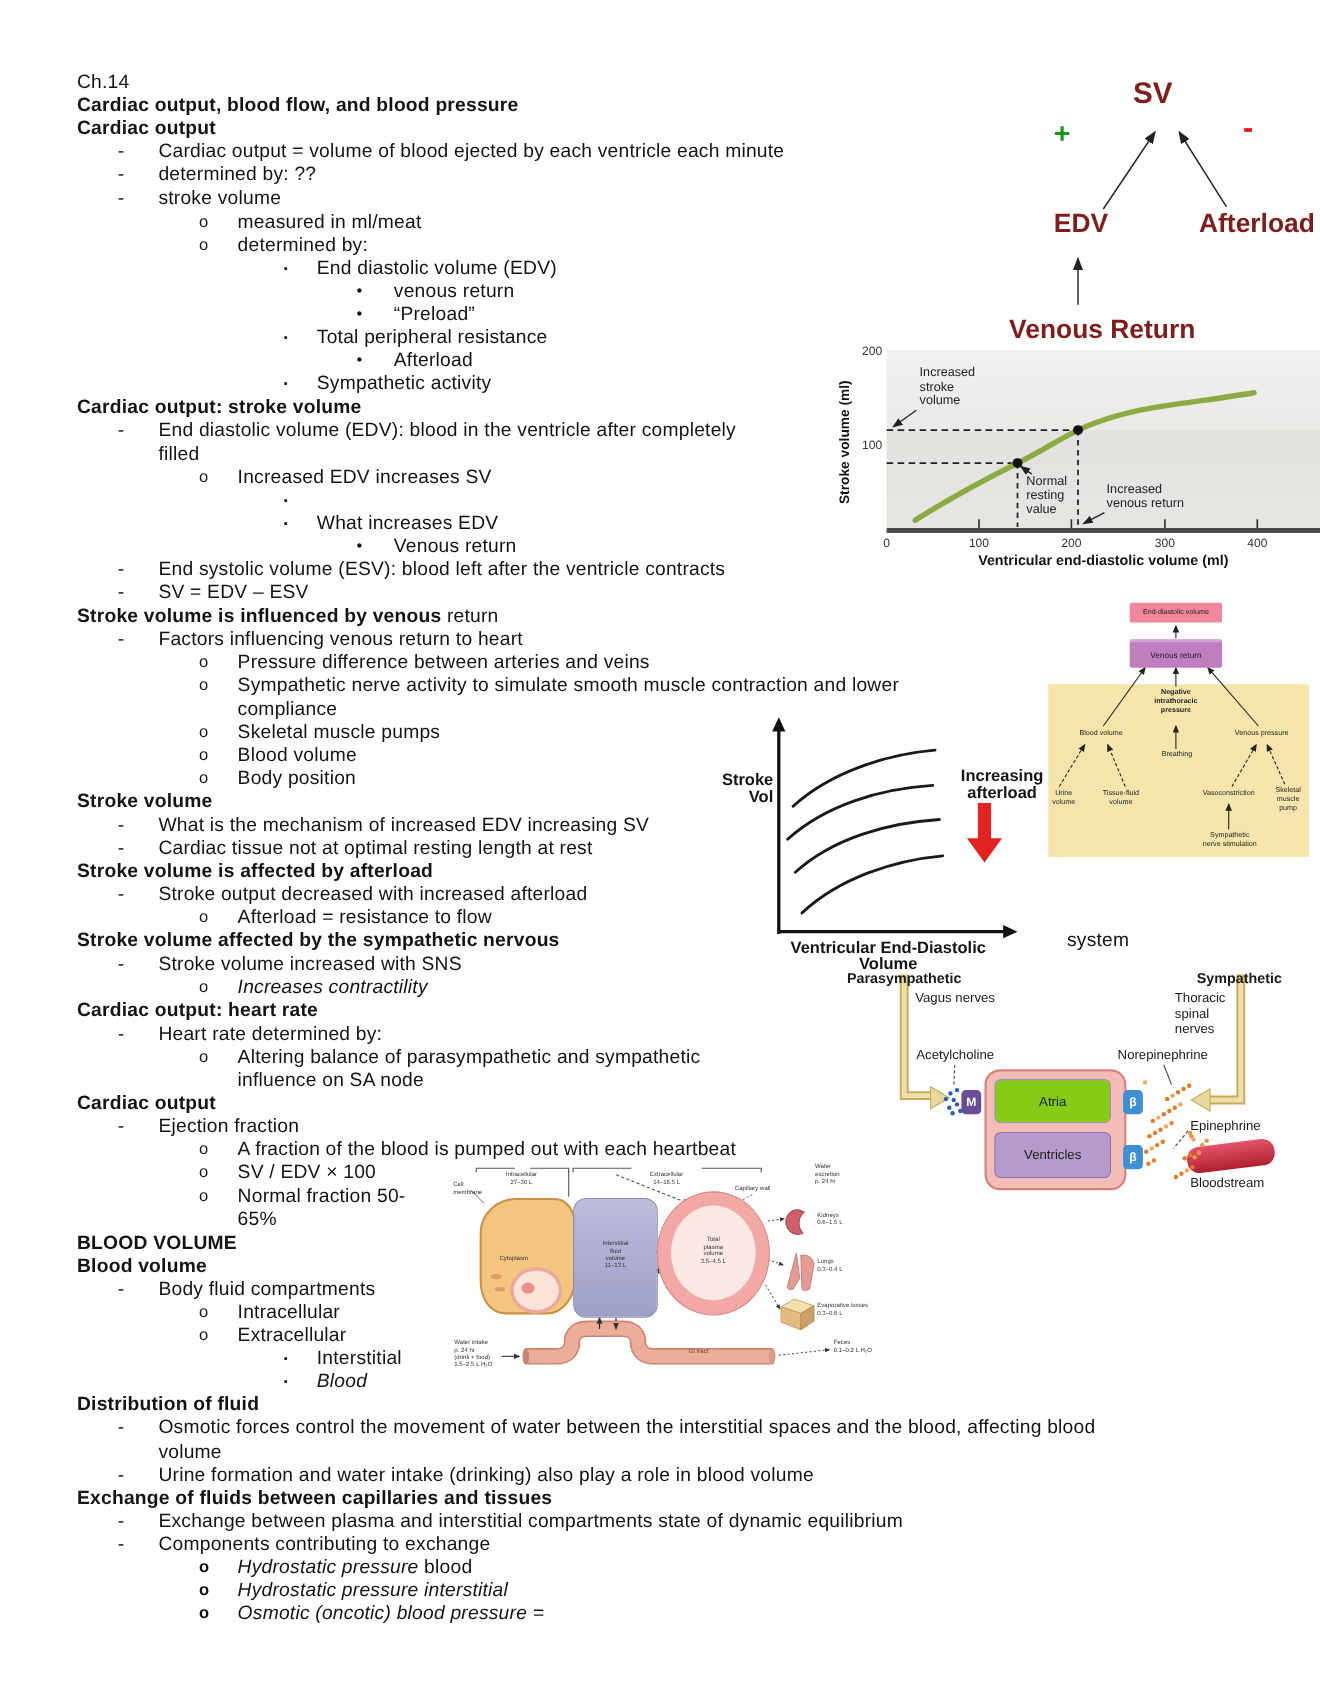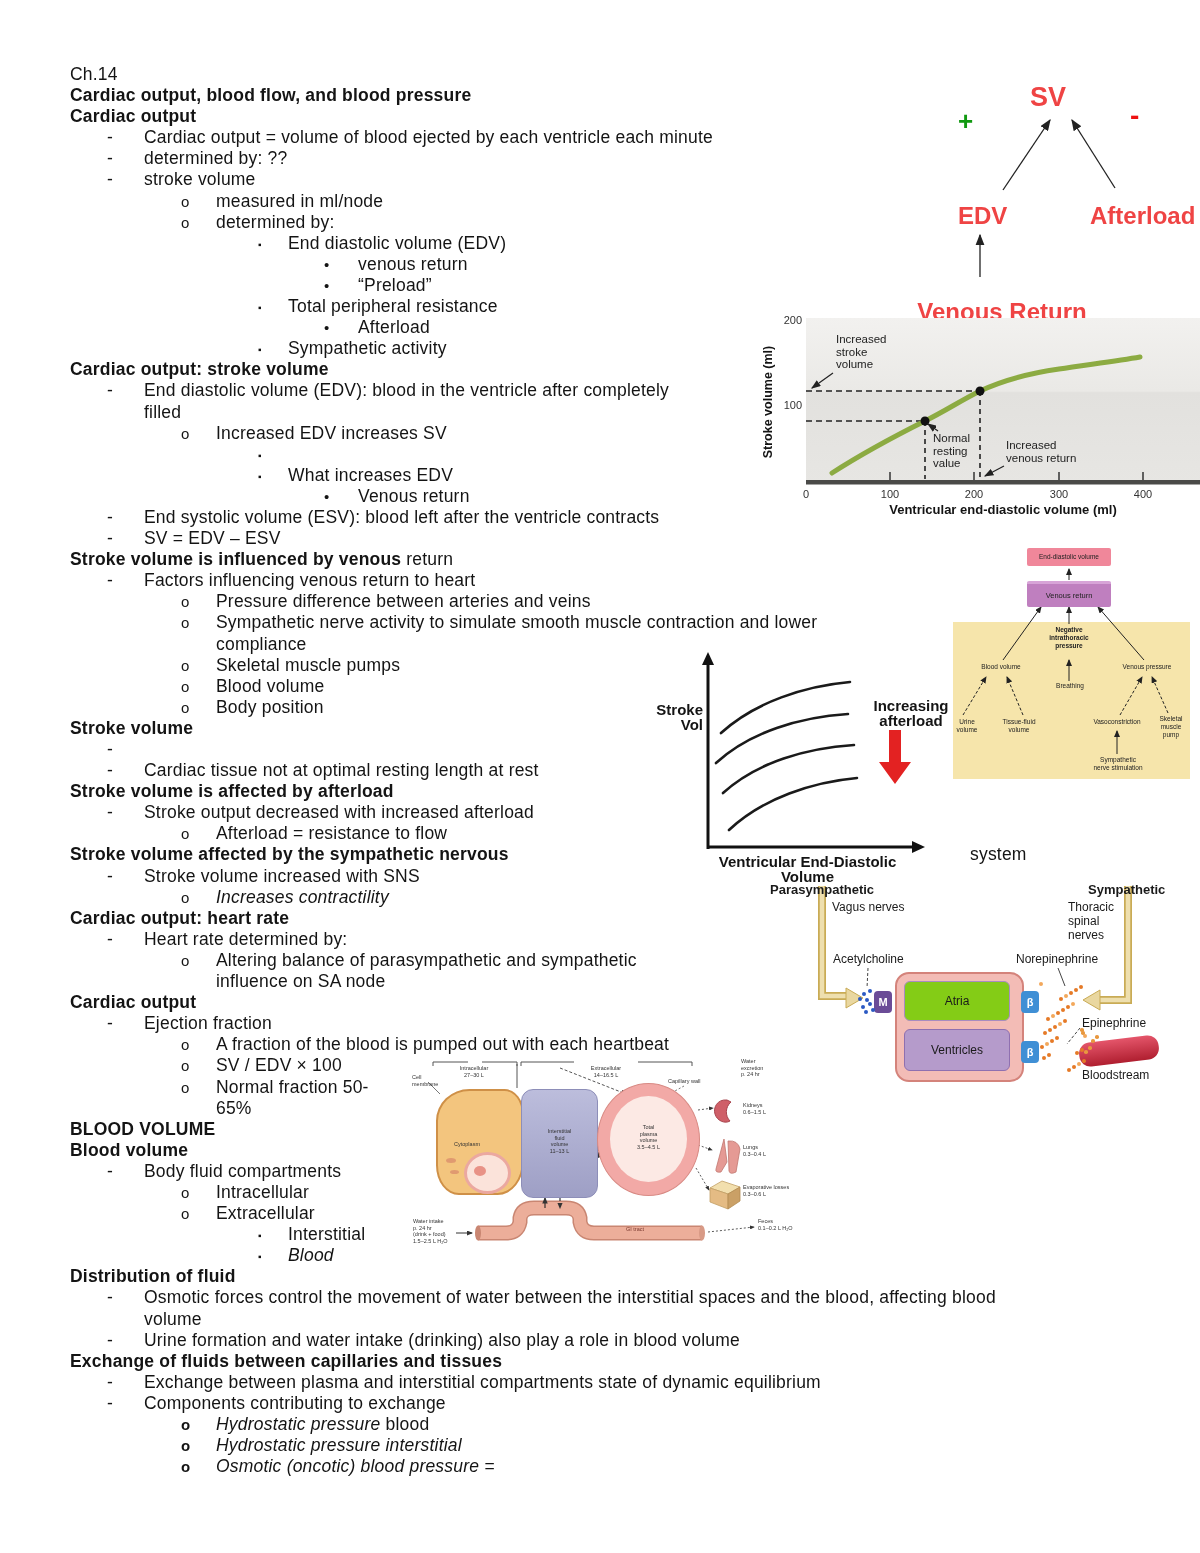--- a/index.html
+++ b/index.html
@@ -17,21 +17,21 @@
   .l1 .bullet{left:37px;} .l1 .txt{padding-left:74px;}
   .l2 .bullet{left:111px;} .l2 .txt{padding-left:146px;}
   .l3 .bullet{left:188px;} .l3 .txt{padding-left:218px;}
   .l4 .bullet{left:254px;} .l4 .txt{padding-left:288px;}
   .pre{white-space:pre-line;}
   .fig{position:absolute;}
   .abs{position:absolute;}
   svg{display:block;}
   
   #figA{left:900px;top:62px;width:320px;height:254px;}
-  .figA-blue{color:#ef4444;font-weight:bold;margin-top:12px;}
+  .figA-blue{color:#7f1d1d;font-weight:bold;}
   
   #figB{left:755px;top:312px;width:445px;height:225px;font-size:11.5px;}
   #figB .plot{position:absolute;left:51px;top:6px;width:394px;height:166px;
       background:linear-gradient(#f2f1ef 0%,#eae9e6 44%,#e2e1de 45%,#e7e6e3 100%);}
   .gtick{position:absolute;top:176px;width:30px;margin-left:-15px;text-align:center;color:#333;font-size:11px;}
   .gann{position:absolute;line-height:12.5px;color:#222;}
   #figB .ylab{position:absolute;left:-62px;top:83px;width:150px;text-align:center;font-weight:bold;font-size:12.5px;
       transform:rotate(-90deg);}
   #figB .xlab{position:absolute;left:51px;top:190px;width:394px;text-align:center;font-weight:bold;font-size:13px;}
   
@@ -81,21 +81,21 @@
 </head>
 <body>
 
 <div id="notes">
     <div class="line l0"><span class="txt">Ch.14</span></div>
     <div class="line l0"><span class="txt b u">Cardiac output, blood flow, and blood pressure</span></div>
     <div class="line l0"><span class="txt b">Cardiac output</span></div>
     <div class="line l1"><span class="bullet dash">-</span><span class="txt">Cardiac output = volume of blood ejected by each ventricle each minute</span></div>
     <div class="line l1"><span class="bullet dash">-</span><span class="txt">determined by: ??</span></div>
     <div class="line l1"><span class="bullet dash">-</span><span class="txt">stroke volume</span></div>
-    <div class="line l2"><span class="bullet o">o</span><span class="txt">measured in ml/node</span></div>
+    <div class="line l2"><span class="bullet o">o</span><span class="txt">measured in ml/meat</span></div>
     <div class="line l2"><span class="bullet o">o</span><span class="txt">determined by:</span></div>
     <div class="line l3"><span class="bullet sq">▪</span><span class="txt">End diastolic volume (EDV)</span></div>
     <div class="line l4"><span class="bullet dot">•</span><span class="txt">venous return</span></div>
     <div class="line l4"><span class="bullet dot">•</span><span class="txt">“Preload”</span></div>
     <div class="line l3"><span class="bullet sq">▪</span><span class="txt">Total peripheral resistance</span></div>
     <div class="line l4"><span class="bullet dot">•</span><span class="txt">Afterload</span></div>
     <div class="line l3"><span class="bullet sq">▪</span><span class="txt">Sympathetic activity</span></div>
     <div class="line l0"><span class="txt b">Cardiac output: stroke volume</span></div>
     <div class="line l1"><span class="bullet dash">-</span><span class="txt">End diastolic volume (EDV): blood in the ventricle after completely</span></div>
     <div class="line l1"><span class="txt">filled</span></div>
@@ -107,21 +107,21 @@
     <div class="line l1"><span class="bullet dash">-</span><span class="txt">SV = EDV – ESV</span></div>
     <div class="line l0"><span class="txt"><span class="b">Stroke volume is influenced by venous</span><span class=""> return</span></span></div>
     <div class="line l1"><span class="bullet dash">-</span><span class="txt">Factors influencing venous return to heart</span></div>
     <div class="line l2"><span class="bullet o">o</span><span class="txt">Pressure difference between arteries and veins</span></div>
     <div class="line l2"><span class="bullet o">o</span><span class="txt">Sympathetic nerve activity to simulate smooth muscle contraction and lower</span></div>
     <div class="line l2"><span class="txt">compliance</span></div>
     <div class="line l2"><span class="bullet o">o</span><span class="txt">Skeletal muscle pumps</span></div>
     <div class="line l2"><span class="bullet o">o</span><span class="txt">Blood volume</span></div>
     <div class="line l2"><span class="bullet o">o</span><span class="txt">Body position</span></div>
     <div class="line l0"><span class="txt b">Stroke volume</span></div>
-    <div class="line l1"><span class="bullet dash">-</span></div>
+    <div class="line l1"><span class="bullet dash">-</span><span class="txt">What is the mechanism of increased EDV increasing SV</span></div>
     <div class="line l1"><span class="bullet dash">-</span><span class="txt">Cardiac tissue not at optimal resting length at rest</span></div>
     <div class="line l0"><span class="txt b">Stroke volume is affected by afterload</span></div>
     <div class="line l1"><span class="bullet dash">-</span><span class="txt">Stroke output decreased with increased afterload</span></div>
     <div class="line l2"><span class="bullet o">o</span><span class="txt">Afterload = resistance to flow</span></div>
     <div class="line l0"><span class="txt b">Stroke volume affected by the sympathetic nervous</span><span class="tail">system</span></div>
     <div class="line l1"><span class="bullet dash">-</span><span class="txt">Stroke volume increased with SNS</span></div>
     <div class="line l2"><span class="bullet o">o</span><span class="txt i">Increases contractility</span></div>
     <div class="line l0"><span class="txt b">Cardiac output: heart rate</span></div>
     <div class="line l1"><span class="bullet dash">-</span><span class="txt">Heart rate determined by:</span></div>
     <div class="line l2"><span class="bullet o">o</span><span class="txt">Altering balance of parasympathetic and sympathetic</span></div>

